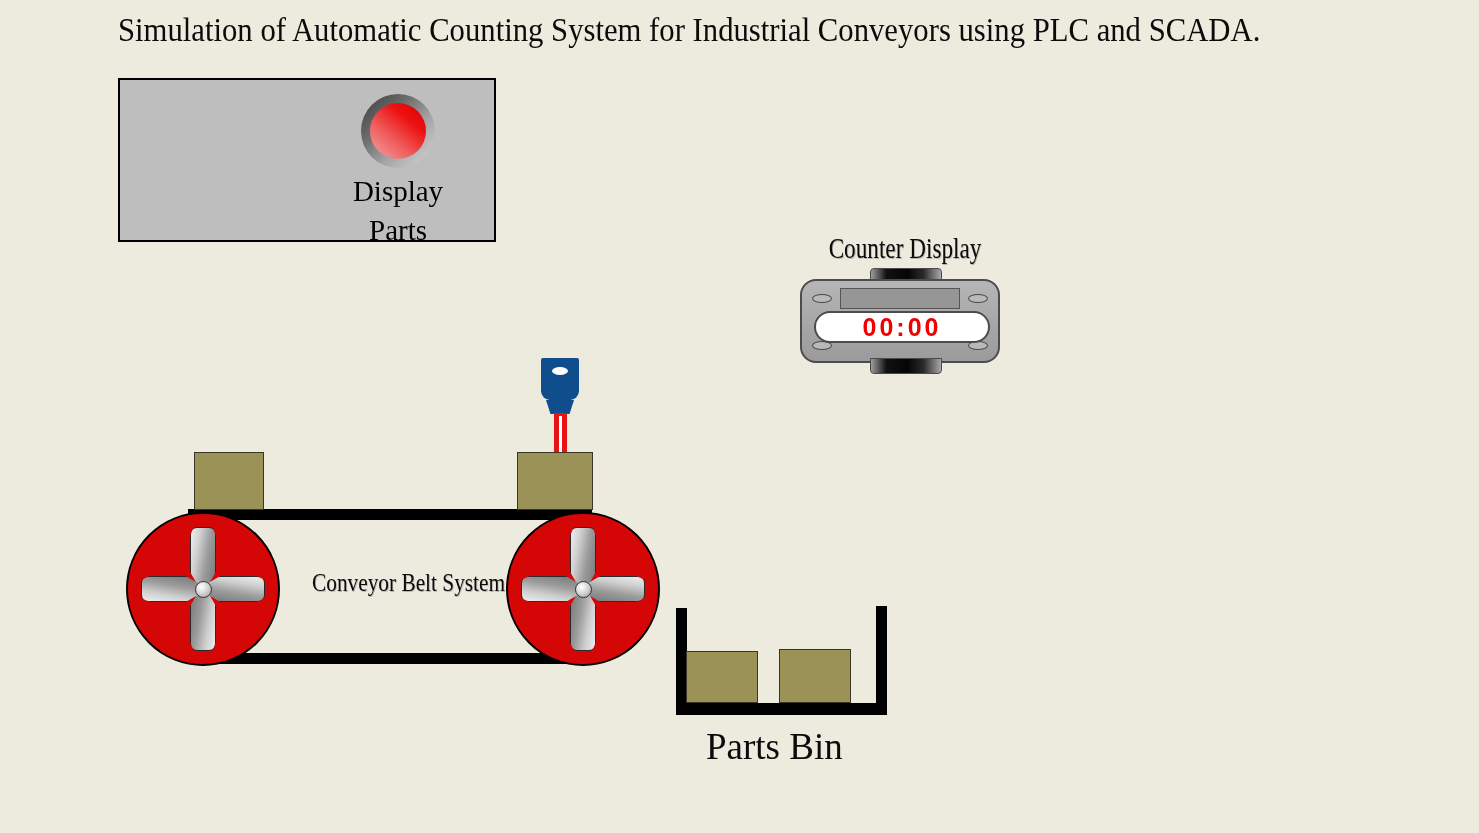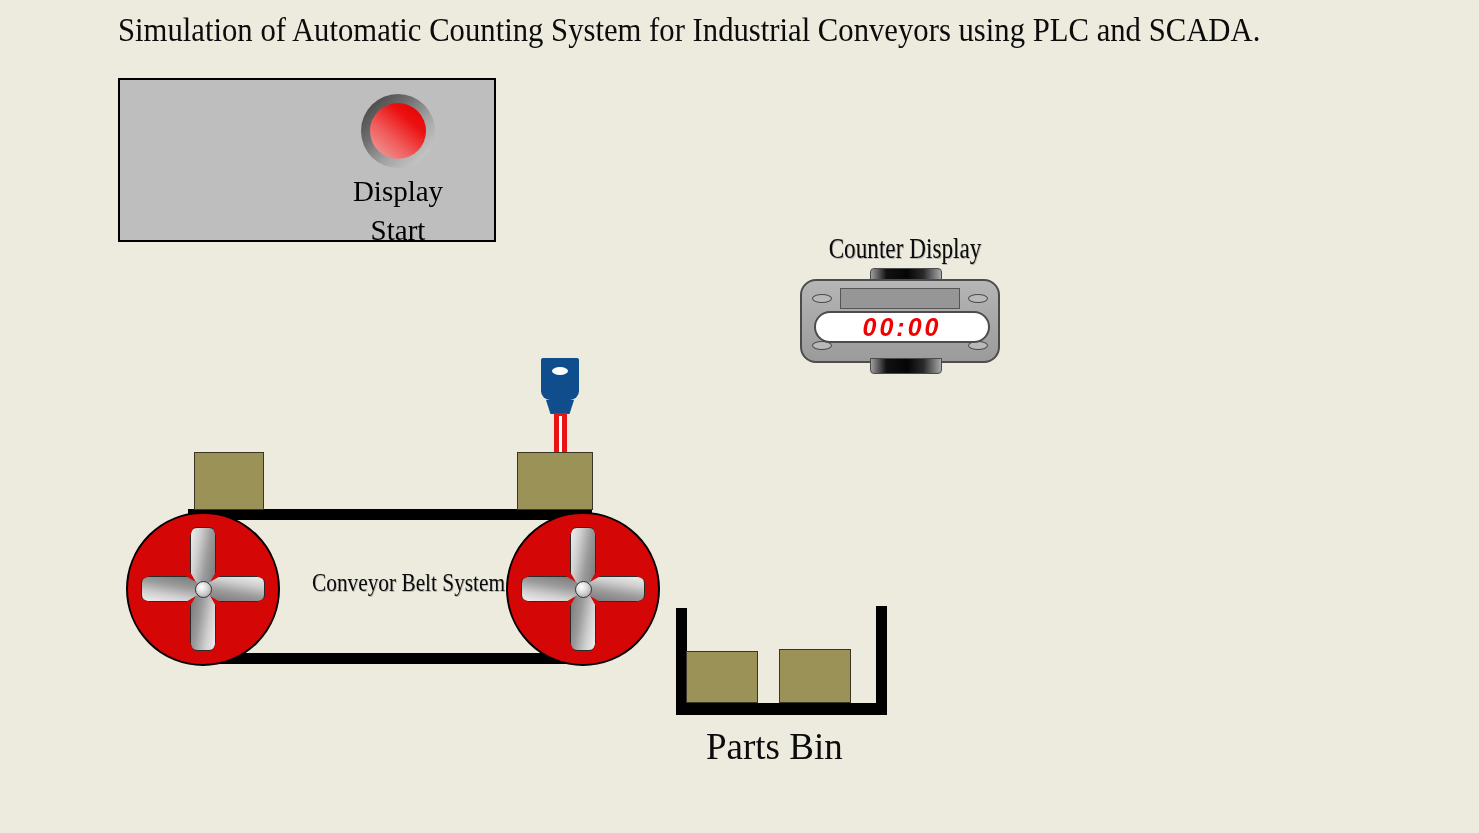--- a/index.html
+++ b/index.html
@@ -159,21 +159,20 @@
     align-items: center;
     justify-content: center;
   }
   .counter-value {
     font-family: "Liberation Sans", sans-serif;
     font-size: 25px;
     font-weight: bold;
     color: #f00000;
     letter-spacing: 3px;
     line-height: 1;
-    font-style: italic;
   }
 
   
   .sensor {
     position: absolute;
     left: 541px;
     top: 358px;
     width: 38px;
     height: 85px;
   }
@@ -330,21 +329,21 @@
 
   <div class="panel">
 
 
     <div class="btn-wrap reset">
       <div class="pushbutton">
         <div class="lens"></div>
       </div>
       <div class="btn-label">
         <span>Display</span><br>
-        <span>Start</span>
+        <span>Parts</span>
       </div>
     </div>
 
   </div>
 
   <div class="counter-block">
     <div class="counter-title">Counter Display</div>
     <div class="counter-device">
       <div class="bezel-bar top"></div>
       <div class="counter-body">

